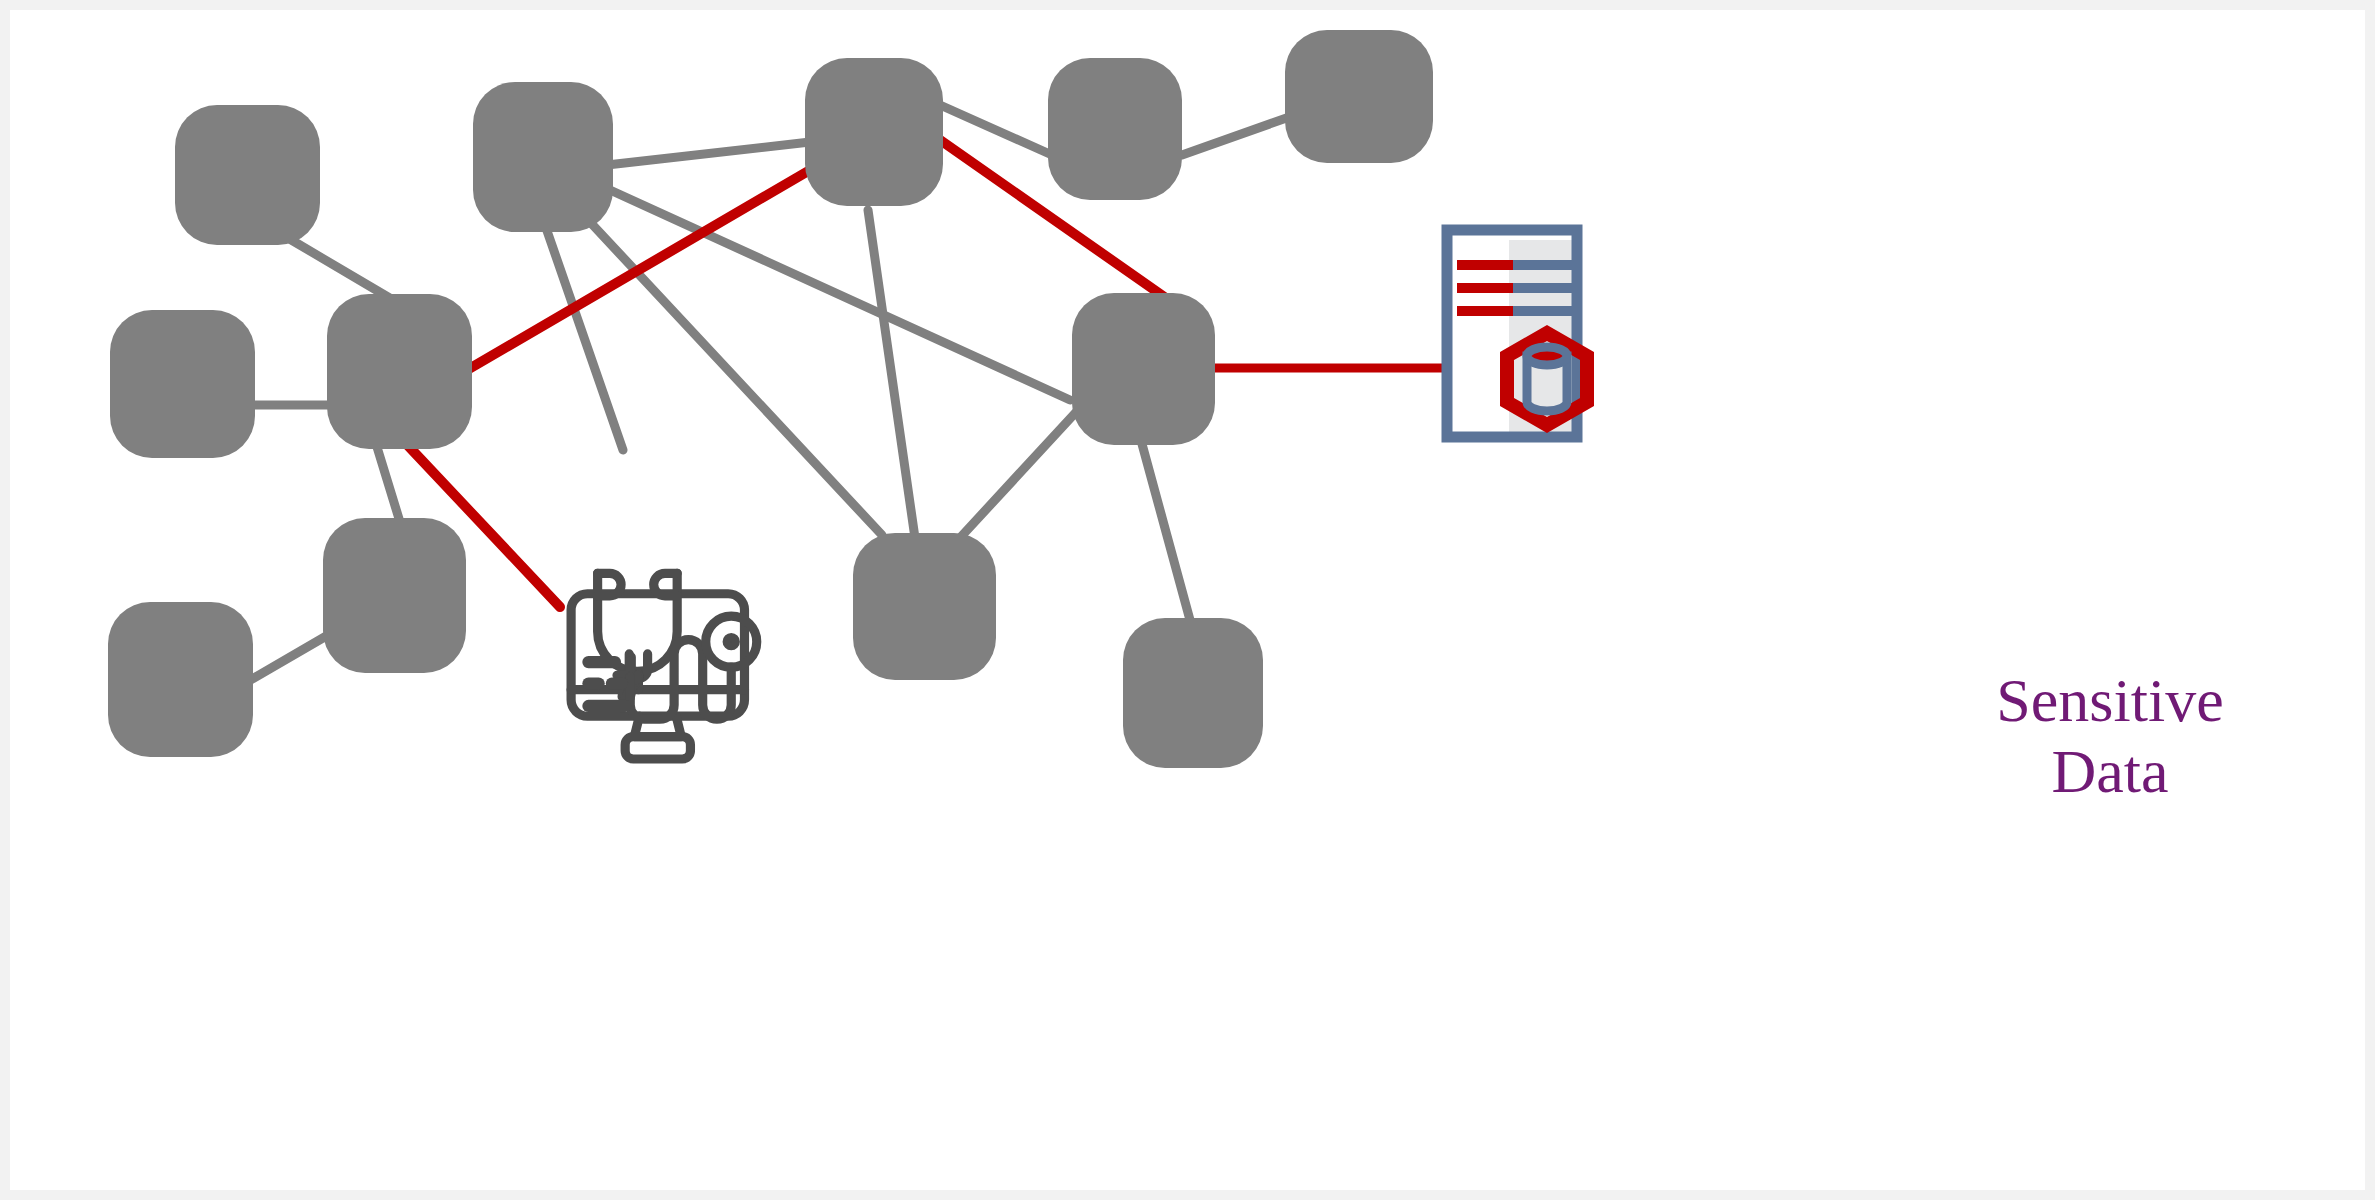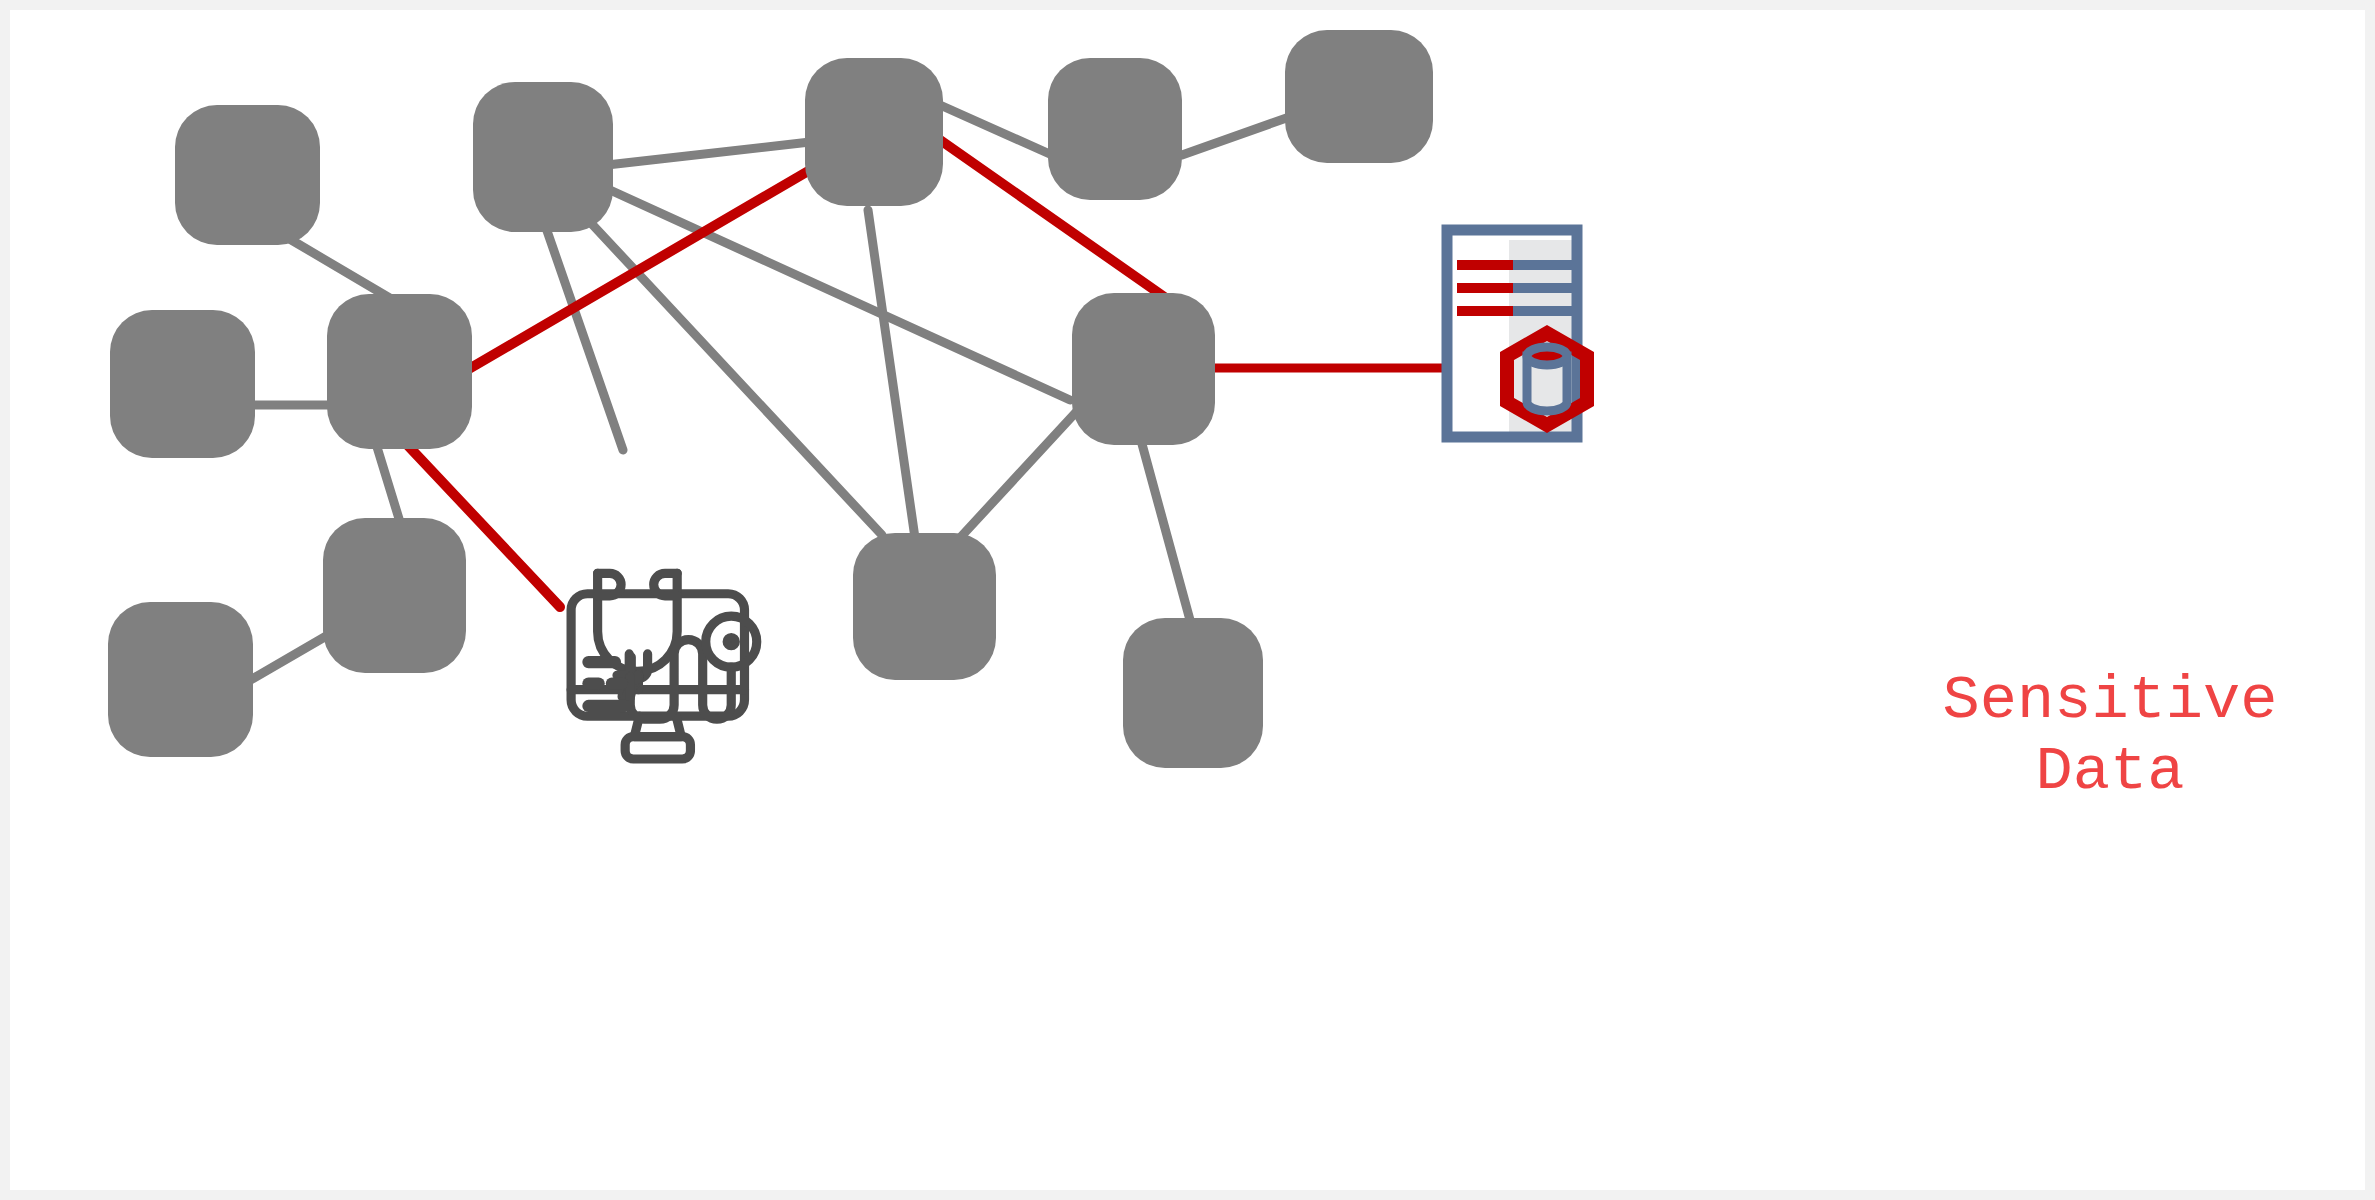--- a/index.html
+++ b/index.html
@@ -34,22 +34,22 @@
     width: 2355px;
     height: 1180px;
     display: block;
   }
   .label-sensitive {
     position: absolute;
     left: 1890px;
     top: 655px;
     width: 420px;
     text-align: center;
-    color: #ef4444;
-    font-family: Liberation Mono, monospace;
+    color: #701a75;
+    font-family: Liberation Serif, serif;
     font-size: 62px;
     line-height: 1.15;
     letter-spacing: 0px;
     white-space: pre-line;
     user-select: none;
   }
 </style>
 </head>
 <body>
 

